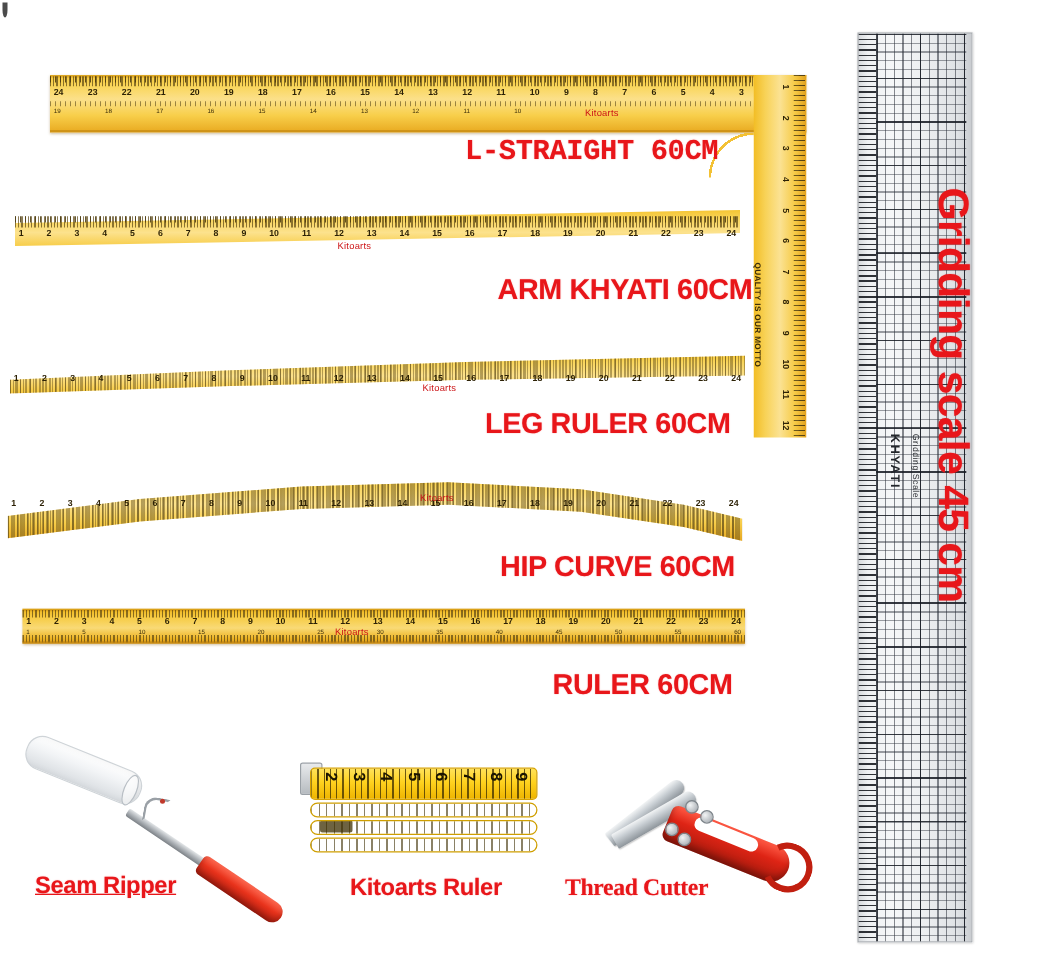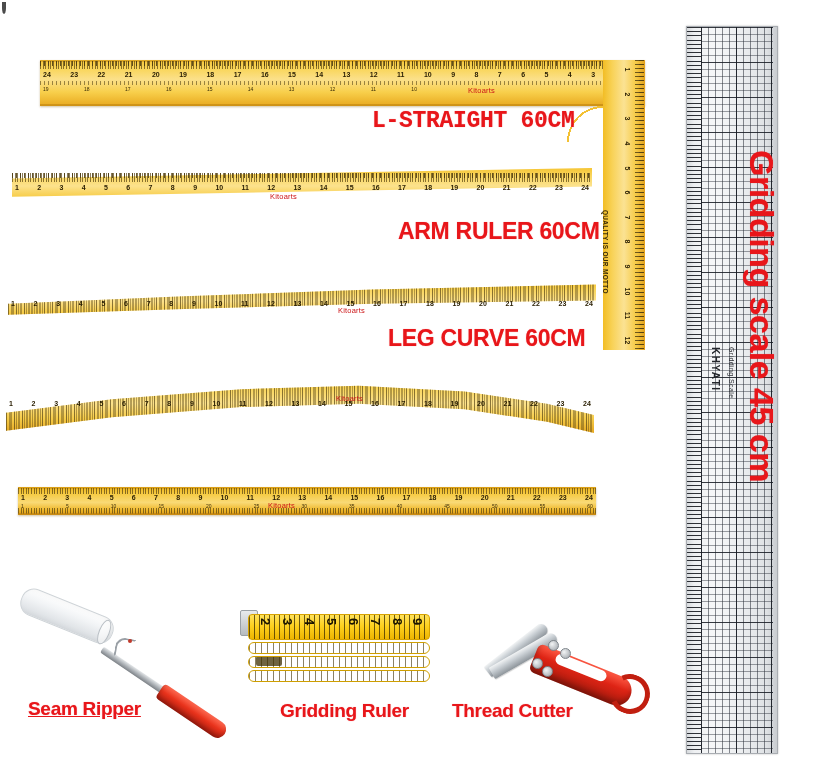--- a/index.html
+++ b/index.html
@@ -381,21 +381,21 @@
         <span>20</span>
         <span>21</span>
         <span>22</span>
         <span>23</span>
         <span>24</span>
       </div>
       <div class="brand" style="left:258px;top:24px;">Kitoarts</div>
     </div>
   </div>
 
-  <div class="label lbl-big" style="left:398px;top:218px;">ARM RULER 60CM</div>
+  <div class="label lbl-big" style="left:398px;top:218px;">ARM KHYATI 60CM</div>
 
   <div class="curve-wrap" id="leg" style="left:8px;top:282px;width:588px;height:42px;">
     <div class="curve-surface" style="clip-path:polygon(0% 52%,30% 34%,62% 18%,100% 6%,100% 44%,62% 52%,30% 64%,0% 78%);">
       <div class="curve"></div>
       <div class="ticks fine" style="top:0px;height:42px;opacity:.45;"></div>
       <div class="ticks" style="top:0px;height:42px;opacity:.4;"></div>
     </div>
     <div class="nums" style="top:16px;height:10px;">
       <span>1</span>
       <span>2</span>
@@ -418,21 +418,21 @@
       <span>19</span>
       <span>20</span>
       <span>21</span>
       <span>22</span>
       <span>23</span>
       <span>24</span>
     </div>
     <div class="brand" style="left:330px;top:24px;">Kitoarts</div>
   </div>
 
-  <div class="label lbl-big" style="left:388px;top:325px;">LEG CURVE 60CM</div>
+  <div class="label lbl-big" style="left:388px;top:325px;">LEG RULER 60CM</div>
 
   <div class="curve-wrap" id="hip" style="left:6px;top:378px;width:588px;height:56px;">
     <div class="curve-surface" style="clip-path:polygon(0% 62%,18% 38%,40% 20%,60% 14%,78% 24%,92% 46%,100% 66%,100% 98%,92% 78%,78% 56%,60% 46%,40% 52%,18% 70%,0% 94%);">
       <div class="curve"></div>
       <div class="ticks fine" style="top:0px;height:56px;opacity:.45;"></div>
       <div class="ticks" style="top:0px;height:56px;opacity:.4;"></div>
     </div>
     <div class="nums" style="top:20px;height:10px;">
       <span>1</span>
       <span>2</span>
@@ -455,20 +455,21 @@
       <span>19</span>
       <span>20</span>
       <span>21</span>
       <span>22</span>
       <span>23</span>
       <span>24</span>
     </div>
     <div class="brand" style="left:330px;top:16px;">Kitoarts</div>
   </div>
 
+  <div class="label lbl-big" style="left:400px;top:440px;">HIP CURVE 60CM</div>
 
   <div class="ruler" id="ruler60">
     <div class="rbody dark"></div>
     <div class="edge-top"></div>
     <div class="ticks fine" style="top:1px;height:6px;"></div>
     <div class="nums" style="top:5px;height:10px;">
       <span>1</span>
       <span>2</span>
       <span>3</span>
       <span>4</span>
@@ -506,20 +507,21 @@
       <span>40</span>
       <span>45</span>
       <span>50</span>
       <span>55</span>
       <span>60</span>
     </div>
     <div class="ticks fine" style="bottom:1px;height:6px;"></div>
     <div class="edge-bot"></div>
   </div>
 
+  <div class="label lbl-big" style="left:442px;top:534px;">RULER 60CM</div>
 
   <div id="seam-ripper">
     <div class="sr-cap">
       <div class="sr-cap-ring"></div>
     </div>
     <div class="sr-shaft"></div>
     <div class="sr-fork"></div>
     <div class="sr-tip"></div>
     <div class="sr-handle"></div>
   </div>
@@ -536,35 +538,35 @@
     <span class="tape-num" style="left:102px;">6</span>
     <span class="tape-num" style="left:124px;">7</span>
     <span class="tape-num" style="left:146px;">8</span>
     <span class="tape-num" style="left:166px;">9</span>
     <div class="tape-coil" style="top:34px;"></div>
     <div class="tape-end" style="top:48px;"></div>
     <div class="tape-coil" style="top:48px;"></div>
     <div class="tape-coil" style="top:62px;"></div>
   </div>
 
-  <div class="label lbl-small" style="left:280px;top:700px;">Gridding Ruler</div>
+  <div class="label lbl-small" style="left:280px;top:700px;">Kitoarts Ruler</div>
 
   <div id="thread-cutter">
     <div class="tc-blade b1"></div>
     <div class="tc-blade b2"></div>
     <div class="tc-body"></div>
     <div class="tc-gap"></div>
     <div class="tc-spring"></div>
     <div class="tc-rivet" style="left:88px;top:44px;"></div>
     <div class="tc-rivet" style="left:100px;top:52px;"></div>
     <div class="tc-rivet" style="left:72px;top:62px;"></div>
     <div class="tc-rivet" style="left:82px;top:70px;"></div>
   </div>
 
-  <div class="label lbl-small" style="left:452px;top:700px;">Thread Cutter</div>
+  <div class="label lbl-small" style="left:452px;top:700px;font-family:Liberation Serif, serif;">Thread Cutter</div>
 
   <div id="grid-scale">
     <div class="grid-edge-ruler"></div>
     <div class="grid-lines-v"></div>
     <div class="grid-lines-h"></div>
     <div class="grid-lines-v2"></div>
     <div class="grid-lines-h2"></div>
     <div class="grid-brand">KHYATI</div>
     <div class="grid-sub">Gridding Scale</div>
   </div>

